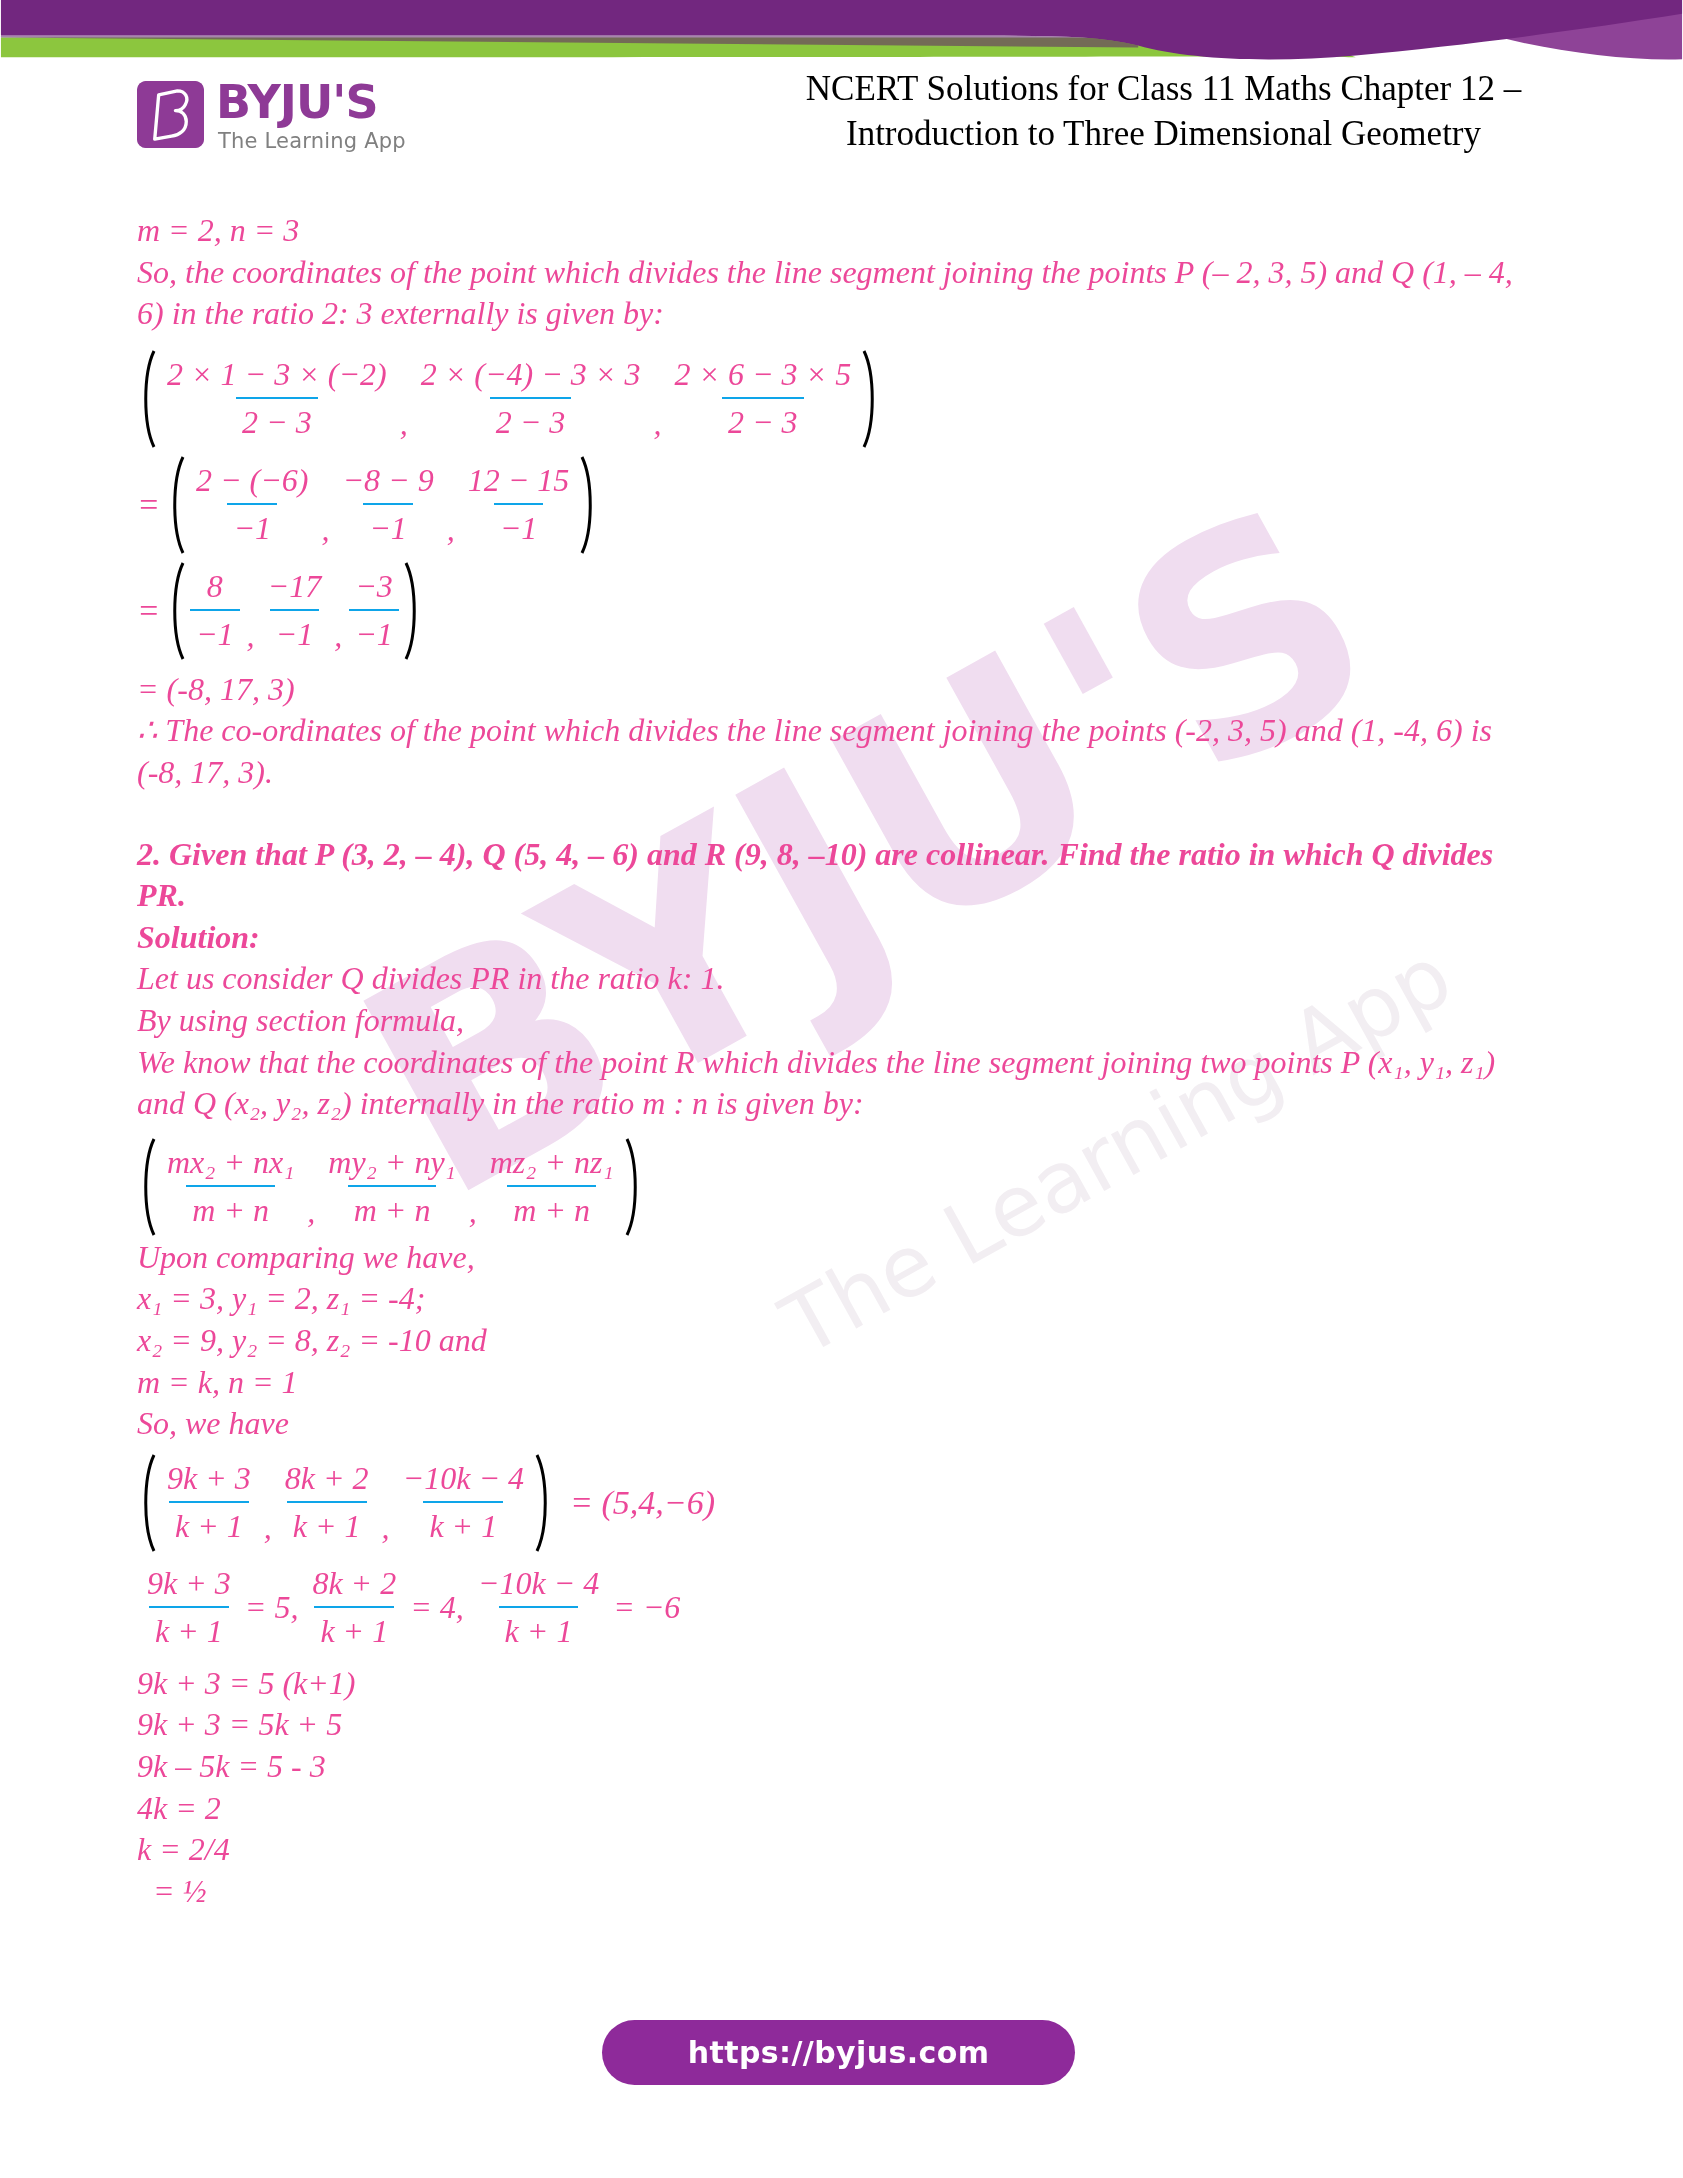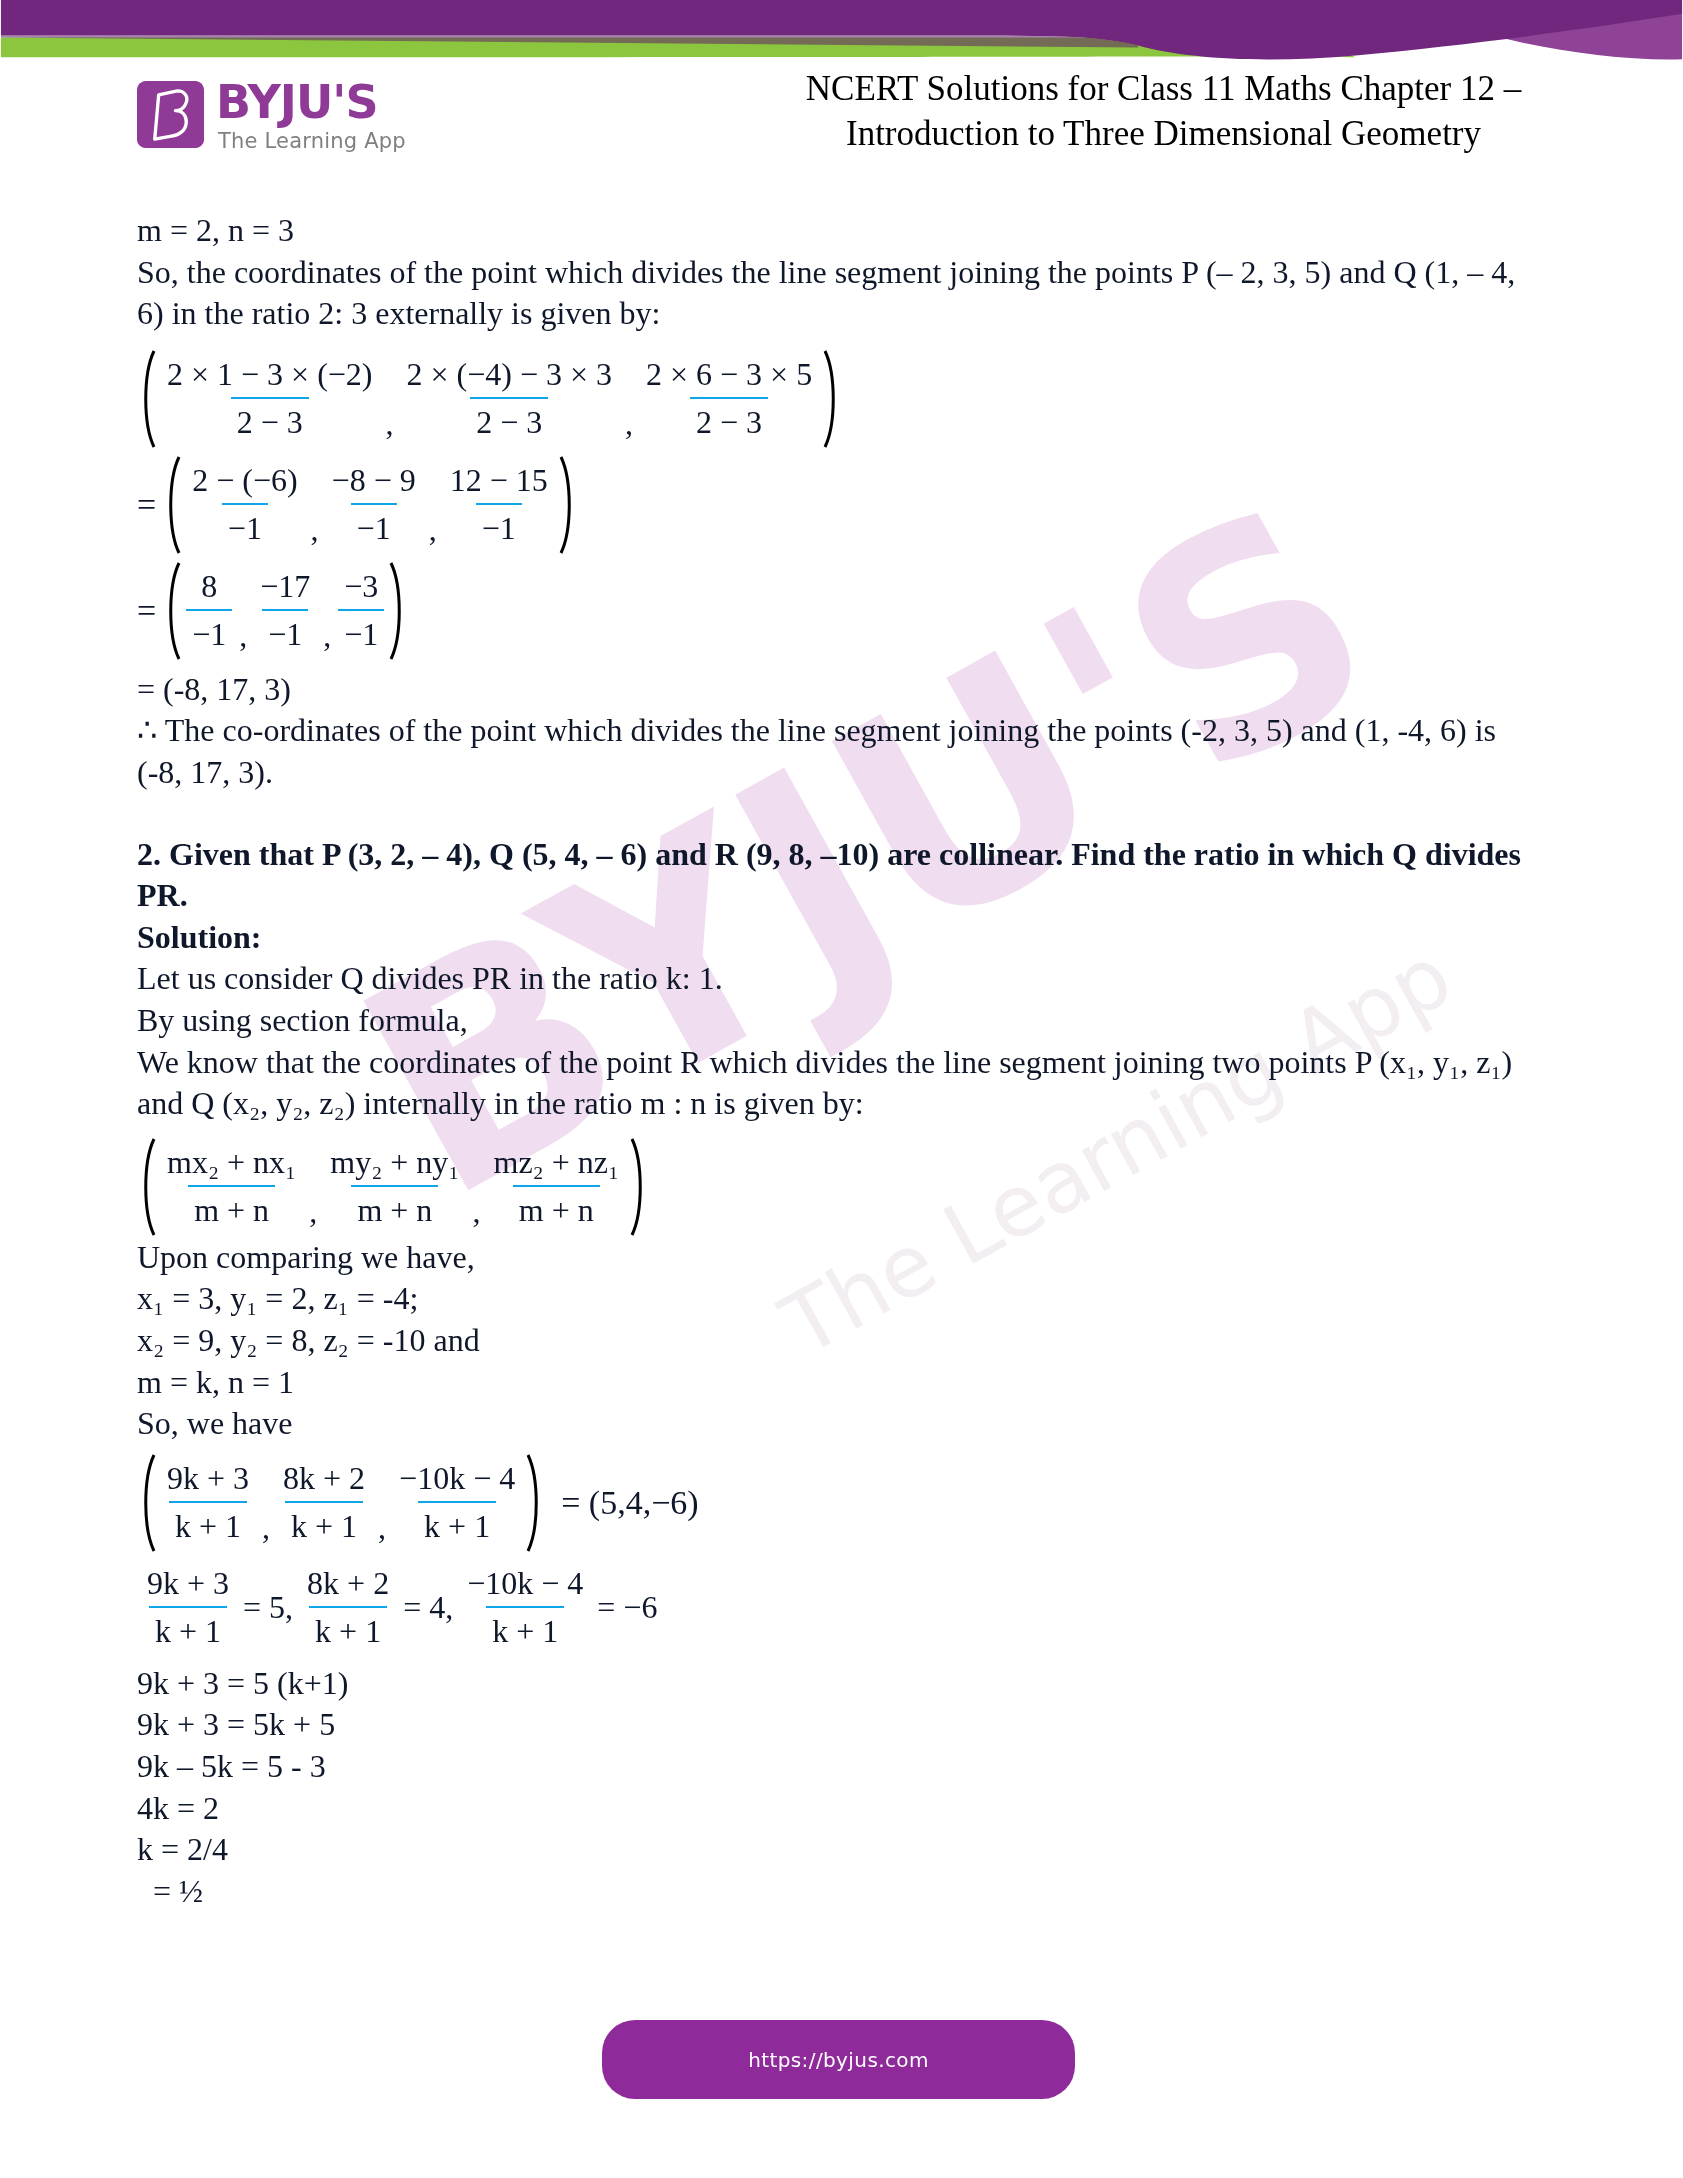--- a/index.html
+++ b/index.html
@@ -113,21 +113,22 @@
   }
 
   
   .content {
     position: absolute;
     left: 137px;
     top: 210px;
     width: 1406px;
     font-size: 32px;
     line-height: 1.30;
-    color: #0f172a;
+    color: #ec4899;
+    font-style: italic;
   }
   .line {
     margin: 0;
     padding: 0;
   }
   .para {
     margin: 0;
     padding: 0;
   }
   .bold { font-weight: bold; }
@@ -183,30 +184,31 @@
     font-size: 34px;
     white-space: nowrap;
   }
 
   
   .footer-btn {
     position: absolute;
     left: 602px;
     top: 2020px;
     width: 473px;
-    height: 79px;
+    height: 65px;
     background: #8E2A9A;
     border-radius: 33px;
     display: flex;
     align-items: center;
     justify-content: center;
     font-family: "DejaVu Sans", sans-serif;
-    font-size: 20px;
+    font-size: 30px;
     color: #ffffff;
     letter-spacing: 0.4px;
+    font-weight: bold;
   }
 </style>
 </head>
 <body>
 
 <div class="page">
 
   <div class="header-band">
     <svg width="1683" height="89" viewBox="0 0 1700 90" xmlns="http://www.w3.org/2000/svg">
 

